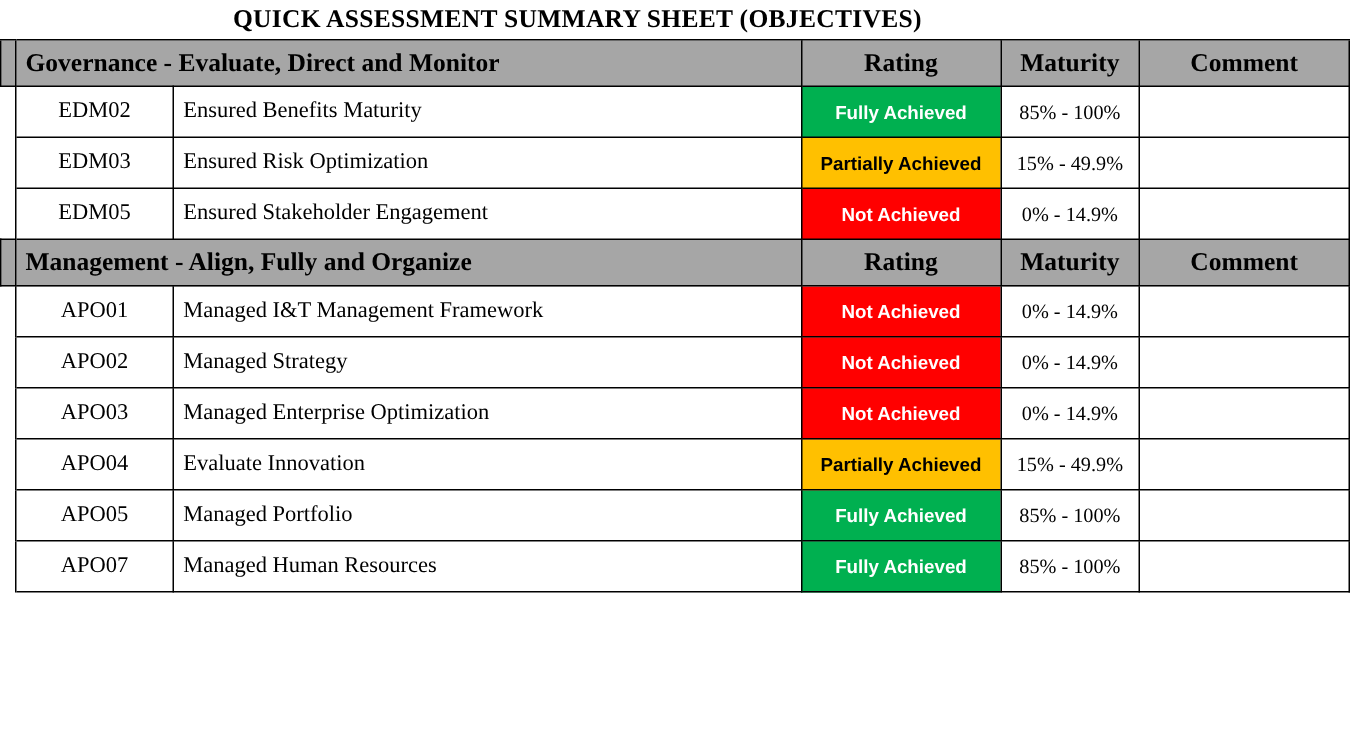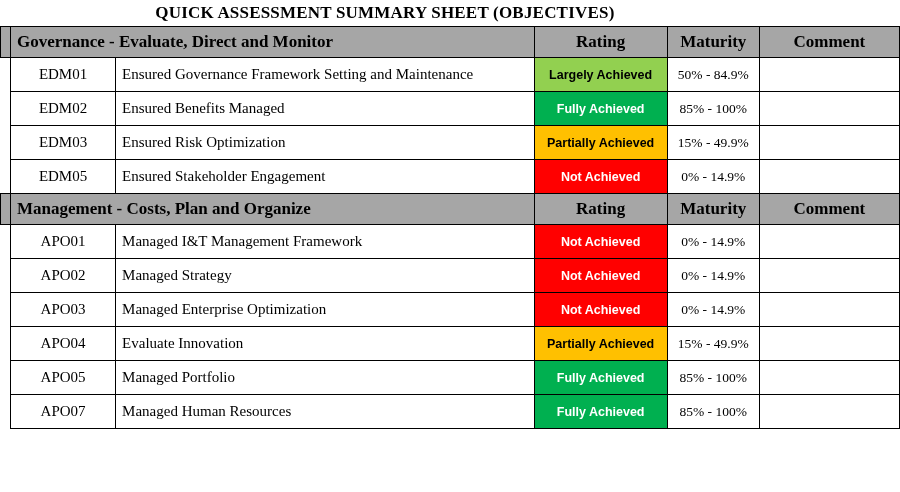--- a/index.html
+++ b/index.html
@@ -125,30 +125,22 @@
   <tbody id="sections-body">
       <tr class="section-row">
         <td class="blank-cell"></td>
         <td class="section-title" colspan="2">Governance - Evaluate, Direct and Monitor</td>
         <td class="section-head">Rating</td>
         <td class="section-head">Maturity</td>
         <td class="section-head">Comment</td>
       </tr>
       <tr class="data-row">
         <td class="blank-cell"></td>
-        <td class="code-cell">EDM01</td>
-        <td class="obj-cell">Ensured Governance Framework Setting and Maintenance</td>
-        <td class="rating-cell dark-text" style="background: rgb(146, 208, 80);">Largely Achieved</td>
-        <td class="maturity-cell">50% - 84.9%</td>
-        <td class="comment-cell"></td>
-      </tr>
-      <tr class="data-row">
-        <td class="blank-cell"></td>
         <td class="code-cell">EDM02</td>
-        <td class="obj-cell">Ensured Benefits Managed</td>
+        <td class="obj-cell">Ensured Benefits Maturity</td>
         <td class="rating-cell" style="background: rgb(0, 176, 80);">Fully Achieved</td>
         <td class="maturity-cell">85% - 100%</td>
         <td class="comment-cell"></td>
       </tr>
       <tr class="data-row">
         <td class="blank-cell"></td>
         <td class="code-cell">EDM03</td>
         <td class="obj-cell">Ensured Risk Optimization</td>
         <td class="rating-cell dark-text" style="background: rgb(255, 192, 0);">Partially Achieved</td>
         <td class="maturity-cell">15% - 49.9%</td>
@@ -157,21 +149,21 @@
       <tr class="data-row">
         <td class="blank-cell"></td>
         <td class="code-cell">EDM05</td>
         <td class="obj-cell">Ensured Stakeholder Engagement</td>
         <td class="rating-cell" style="background: rgb(255, 0, 0);">Not Achieved</td>
         <td class="maturity-cell">0% - 14.9%</td>
         <td class="comment-cell"></td>
       </tr>
       <tr class="section-row">
         <td class="blank-cell"></td>
-        <td class="section-title" colspan="2">Management - Costs, Plan and Organize</td>
+        <td class="section-title" colspan="2">Management - Align, Fully and Organize</td>
         <td class="section-head">Rating</td>
         <td class="section-head">Maturity</td>
         <td class="section-head">Comment</td>
       </tr>
       <tr class="data-row">
         <td class="blank-cell"></td>
         <td class="code-cell">APO01</td>
         <td class="obj-cell">Managed I&amp;T Management Framework</td>
         <td class="rating-cell" style="background: rgb(255, 0, 0);">Not Achieved</td>
         <td class="maturity-cell">0% - 14.9%</td>

